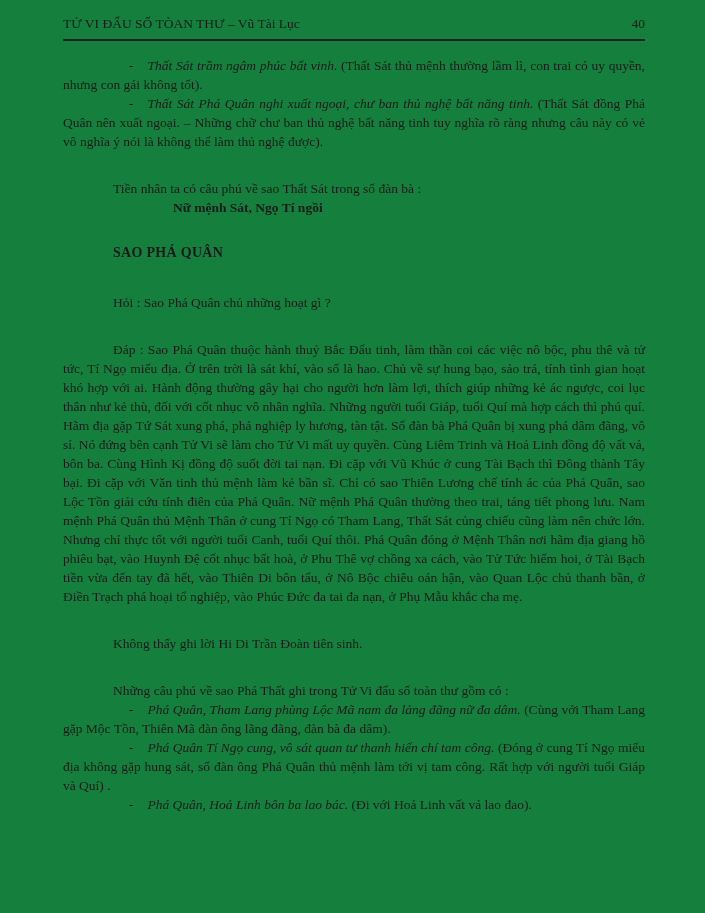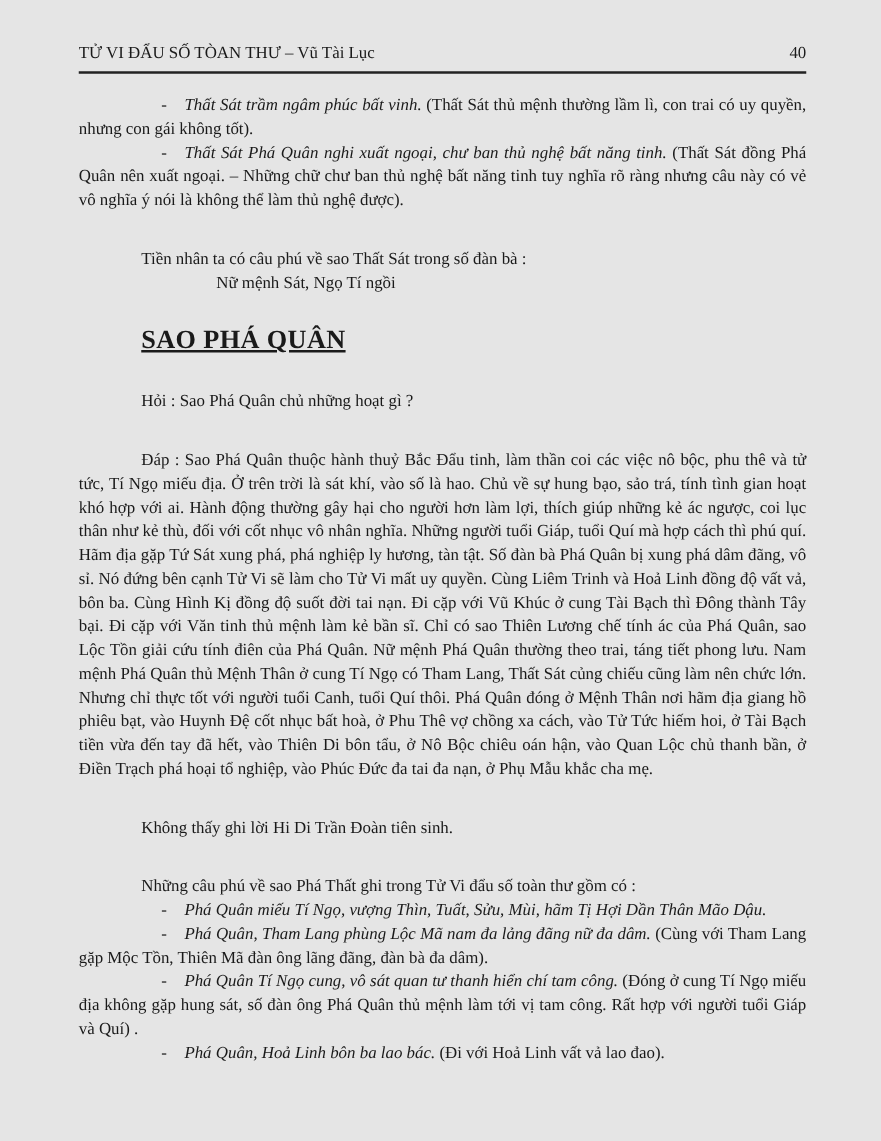--- a/index.html
+++ b/index.html
@@ -1,34 +1,34 @@
 <!DOCTYPE html>
 <html><head>
 <meta charset="utf-8">
 <style>
   html,body{margin:0;padding:0;background:#ffffff;}
   .page{
     width:705px;height:913px;box-sizing:border-box;position:relative;
-    background:#e5e5e5;color:#1a1a1a;overflow:hidden;
+    background:#15803d;color:#1a1a1a;overflow:hidden;
     font-family:"Liberation Serif","DejaVu Serif",serif;
-    padding:34px 60px 0 63px;
+    padding:16px 60px 0 63px;
   }
   .hdr{display:flex;justify-content:space-between;align-items:baseline;
     font-size:13.5px;padding-bottom:7px;}
   .hdr-rule{border-bottom:2px solid #222;margin-bottom:15px;}
   .body{font-size:13.5px;line-height:19px;text-align:justify;}
   p{margin:0;}
   .bullet{text-indent:66px;}
   .dash{padding-right:14px;}
   .phrase{font-style:italic;margin-top:34px;}
   .indent{text-indent:50px;margin-top:28px;}
-  .poem{margin-left:110px;text-align:left;}
+  .poem{margin-left:110px;text-align:left;font-weight:bold;}
   .sec-heading{
-    font-size:21px;font-weight:bold;letter-spacing:0.3px;
-    margin:24px 0 17px 50px;line-height:24px;text-decoration:underline;
+    font-size:14px;font-weight:bold;letter-spacing:0.3px;
+    margin:24px 0 17px 50px;line-height:24px;
   }
 </style>
 </head>
 <body>
 
 <div class="page">
 
   <div class="hdr">
     <span>TỬ VI ĐẨU SỐ TÒAN THƯ – Vũ Tài Lục</span>
     <span>40</span>
@@ -46,21 +46,20 @@
     <p class="indent">Tiền nhân ta có câu phú về sao Thất Sát trong số đàn bà :</p>
     <p class="poem">Nữ mệnh Sát, Ngọ Tí ngồi</p>
 
     <h2 class="sec-heading">SAO PHÁ QUÂN</h2>
 
     <p class="indent">Hỏi : Sao Phá Quân chủ những hoạt gì ?</p>
     <p class="indent">Đáp : Sao Phá Quân thuộc hành thuỷ Bắc Đẩu tinh, làm thần coi các việc nô bộc, phu thê và tử tức, Tí Ngọ miếu địa. Ở trên trời là sát khí, vào số là hao. Chủ về sự hung bạo, sảo trá, tính tình gian hoạt khó hợp với ai. Hành động thường gây hại cho người hơn làm lợi, thích giúp những kẻ ác ngược, coi lục thân như kẻ thù, đối với cốt nhục vô nhân nghĩa. Những người tuổi Giáp, tuổi Quí mà hợp cách thì phú quí. Hãm địa gặp Tứ Sát xung phá, phá nghiệp ly hương, tàn tật. Số đàn bà Phá Quân bị xung phá dâm đãng, vô sỉ. Nó đứng bên cạnh Tử Vi sẽ làm cho Tử Vi mất uy quyền. Cùng Liêm Trinh và Hoả Linh đồng độ vất vả, bôn ba. Cùng Hình Kị đồng độ suốt đời tai nạn. Đi cặp với Vũ Khúc ở cung Tài Bạch thì Đông thành Tây bại. Đi cặp với Văn tinh thủ mệnh làm kẻ bần sĩ. Chỉ có sao Thiên Lương chế tính ác của Phá Quân, sao Lộc Tồn giải cứu tính điên của Phá Quân. Nữ mệnh Phá Quân thường theo trai, táng tiết phong lưu. Nam mệnh Phá Quân thủ Mệnh Thân ở cung Tí Ngọ có Tham Lang, Thất Sát củng chiếu cũng làm nên chức lớn. Nhưng chỉ thực tốt với người tuổi Canh, tuổi Quí thôi. Phá Quân đóng ở Mệnh Thân nơi hãm địa giang hồ phiêu bạt, vào Huynh Đệ cốt nhục bất hoà, ở Phu Thê vợ chồng xa cách, vào Tử Tức hiếm hoi, ở Tài Bạch tiền vừa đến tay đã hết, vào Thiên Di bôn tẩu, ở Nô Bộc chiêu oán hận, vào Quan Lộc chủ thanh bần, ở Điền Trạch phá hoại tổ nghiệp, vào Phúc Đức đa tai đa nạn, ở Phụ Mẫu khắc cha mẹ.</p>
     <p class="indent">Không thấy ghi lời Hi Di Trần Đoàn tiên sinh.</p>
     <p class="indent">Những câu phú về sao Phá Thất ghi trong Tử Vi đẩu số toàn thư gồm có :</p>
 
-    <p class="bullet"><span class="dash">-</span><span class="phrase">Phá Quân miếu Tí Ngọ, vượng Thìn, Tuất, Sửu, Mùi, hãm Tị Hợi Dần Thân Mão Dậu.</span> <span></span></p>
 
     <p class="bullet"><span class="dash">-</span><span class="phrase">Phá Quân, Tham Lang phùng Lộc Mã nam đa lảng đãng nữ đa dâm.</span> <span>(Cùng với Tham Lang gặp Mộc Tồn, Thiên Mã đàn ông lãng đãng, đàn bà đa dâm).</span></p>
 
     <p class="bullet"><span class="dash">-</span><span class="phrase">Phá Quân Tí Ngọ cung, vô sát quan tư thanh hiển chí tam công.</span> <span>(Đóng ở cung Tí Ngọ miếu địa không gặp hung sát, số đàn ông Phá Quân thủ mệnh làm tới vị tam công. Rất hợp với người tuổi Giáp và Quí) .</span></p>
 
     <p class="bullet"><span class="dash">-</span><span class="phrase">Phá Quân, Hoả Linh bôn ba lao bác.</span> <span>(Đi với Hoả Linh vất vả lao đao).</span></p>
 
   </div>
 </div>
 

